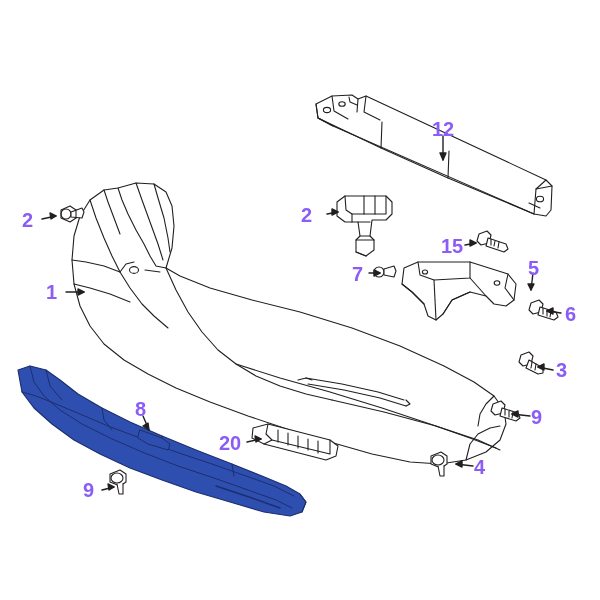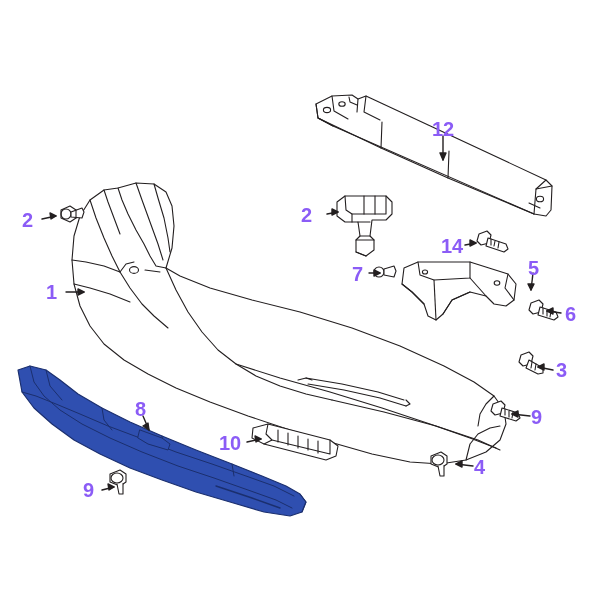--- a/index.html
+++ b/index.html
@@ -238,19 +238,19 @@
 
   <div class="callout-label" style="left:46px;  top:282px;">1</div>
   <div class="callout-label" style="left:22px;  top:210px;">2</div>
   <div class="callout-label" style="left:556px; top:360px;">3</div>
   <div class="callout-label" style="left:474px; top:457px;">4</div>
   <div class="callout-label" style="left:528px; top:258px;">5</div>
   <div class="callout-label" style="left:565px; top:304px;">6</div>
   <div class="callout-label" style="left:352px; top:264px;">7</div>
   <div class="callout-label" style="left:135px; top:399px;">8</div>
   <div class="callout-label" style="left:83px;  top:480px;">9</div>
-  <div class="callout-label" style="left:219px; top:433px;">10</div>
+  <div class="callout-label" style="left:219px; top:433px;">20</div>
   <div class="callout-label" style="left:531px; top:407px;">9</div>
   <div class="callout-label" style="left:432px; top:119px;">12</div>
-  <div class="callout-label" style="left:441px; top:236px;">14</div>
+  <div class="callout-label" style="left:441px; top:236px;">15</div>
   <div class="callout-label" style="left:301px; top:205px;">2</div>
 
 </div>
 
 </body></html>

